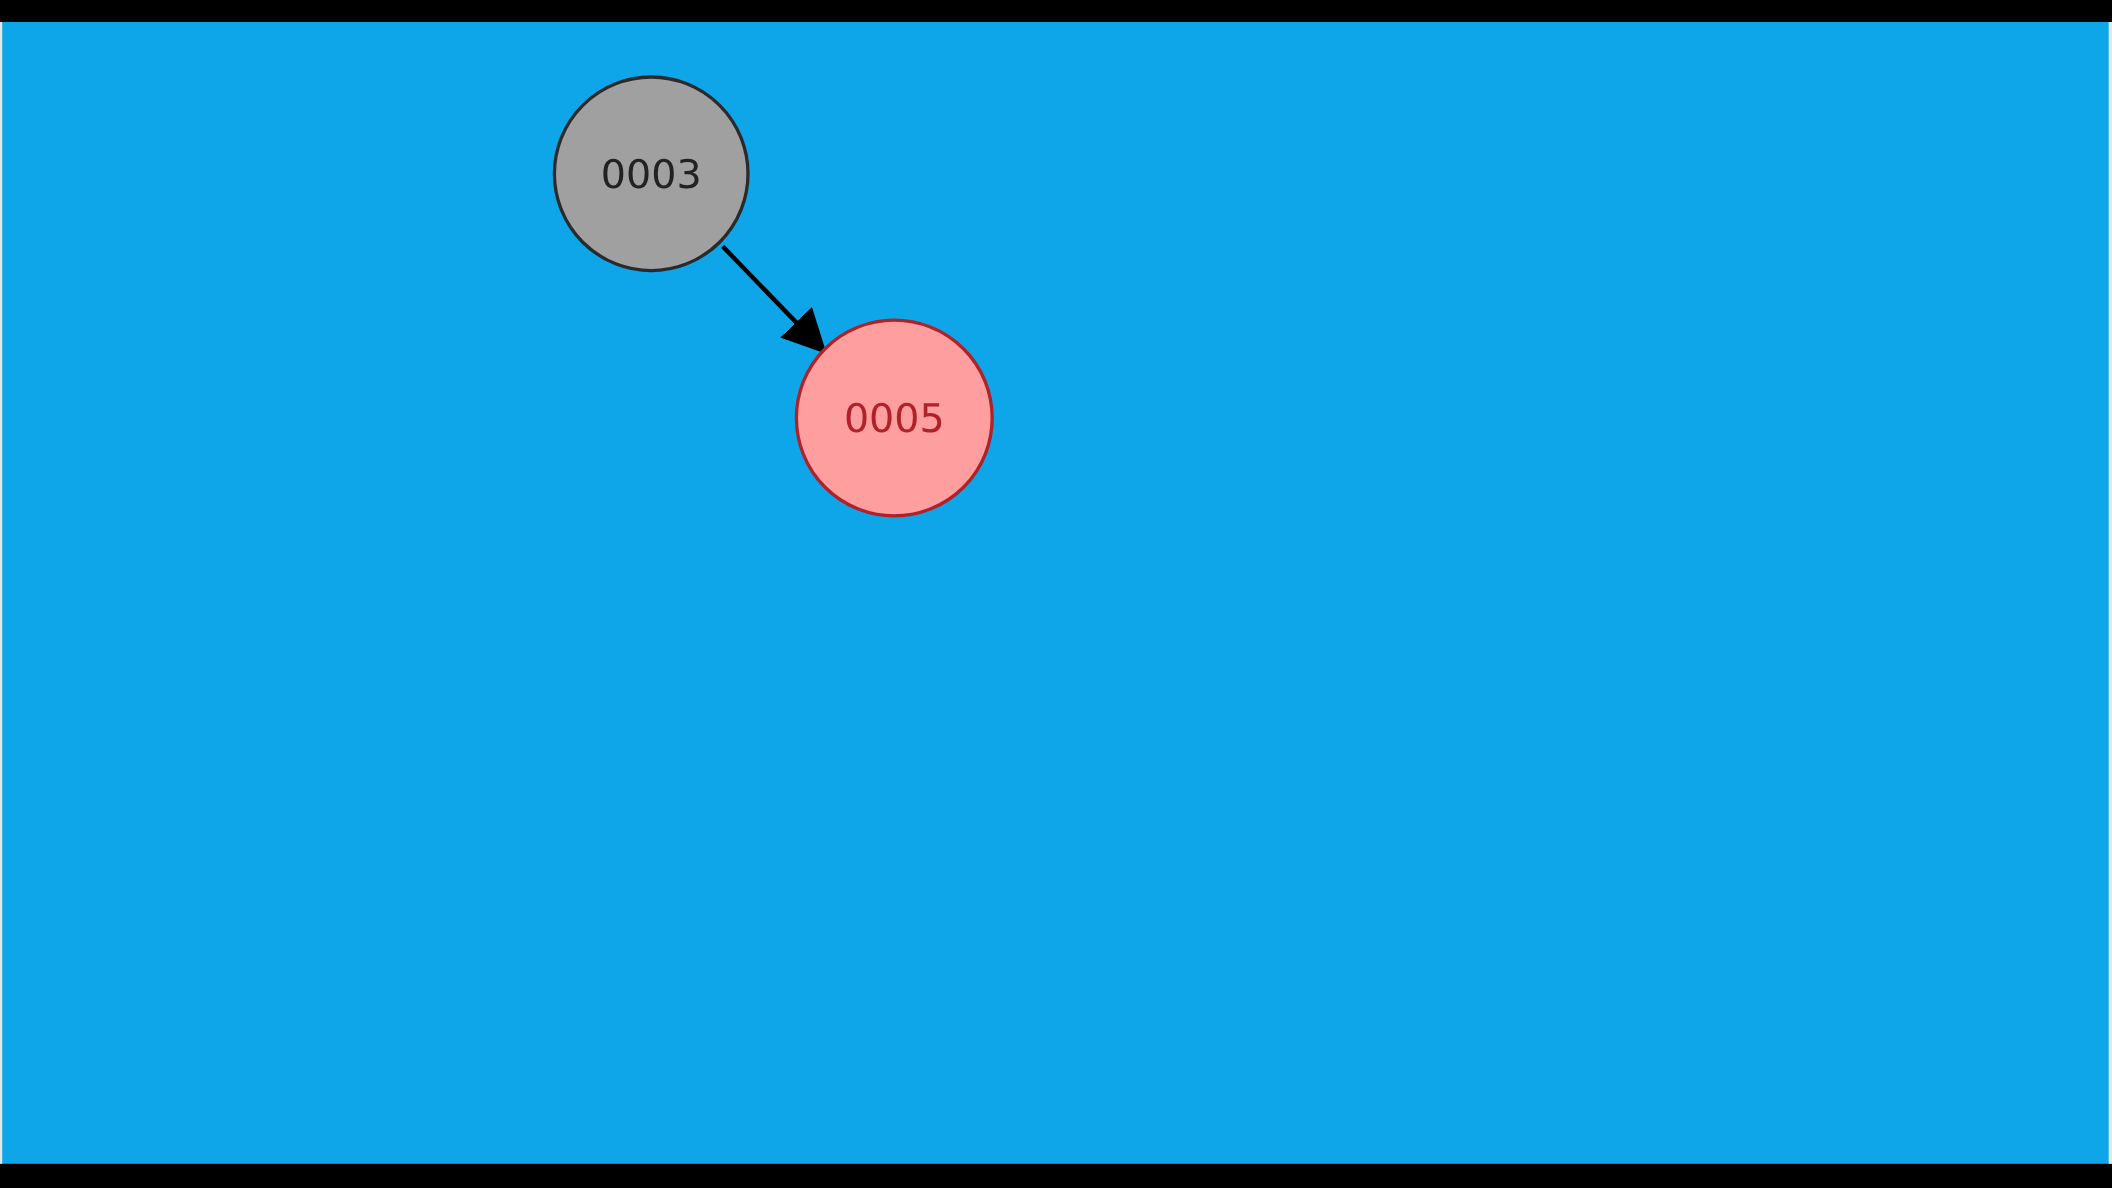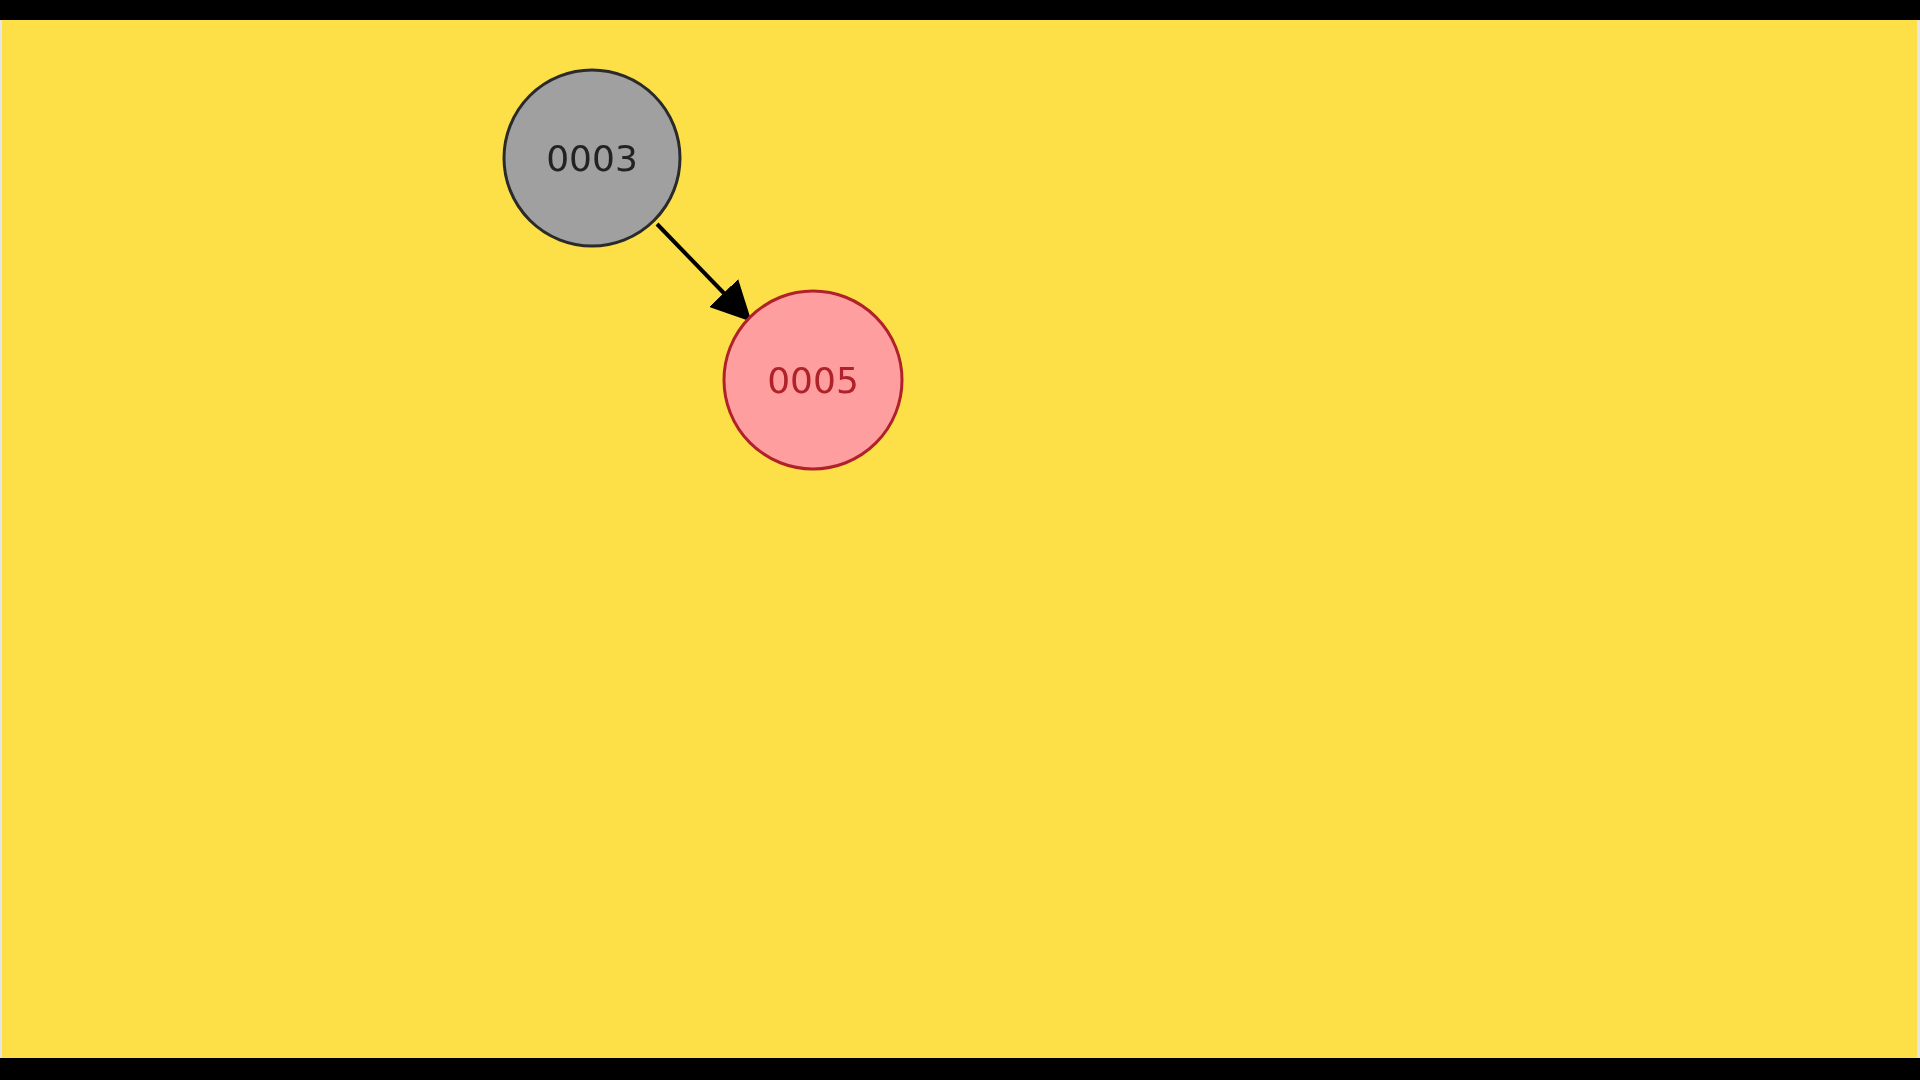--- a/index.html
+++ b/index.html
@@ -4,21 +4,21 @@
   <style>
     html, body { margin: 0; padding: 0; }
     body {
       width: 1920px; height: 1080px; overflow: hidden;
       background: #000000; position: relative;
       font-family: "DejaVu Sans", sans-serif;
     }
     .canvas {
       position: absolute; left: 0; top: 20px;
       width: 1920px; height: 1038px;
-      background: #fde047;
+      background: #0ea5e9;
       box-sizing: border-box;
       border-left: 2px solid #e6e6e6;
       border-right: 3px solid #e6e6e6;
     }
     svg { position: absolute; left: 0; top: 0; }
     .node-label { font-family: "DejaVu Sans", sans-serif; font-size: 36px; }
   </style>
 </head>
 <body>
 

